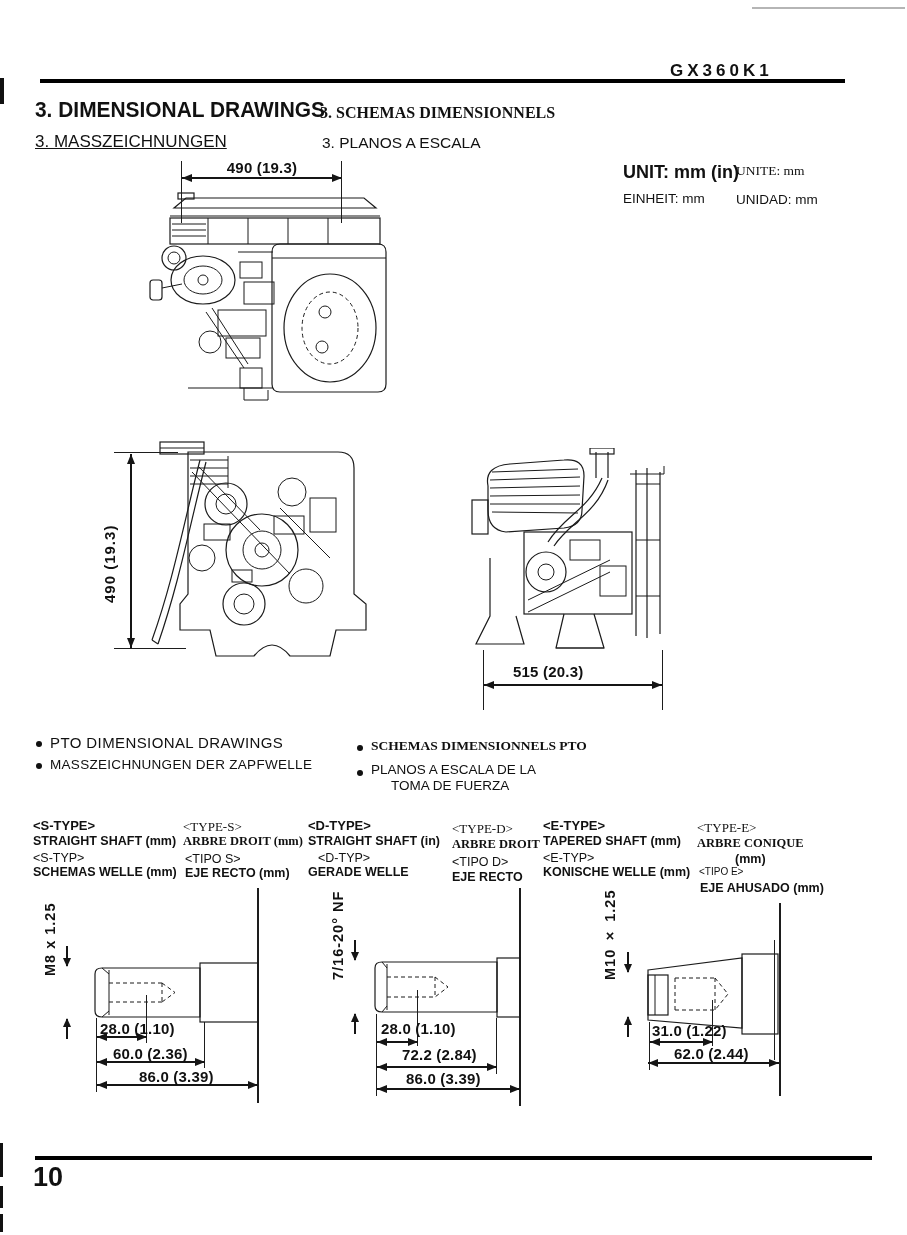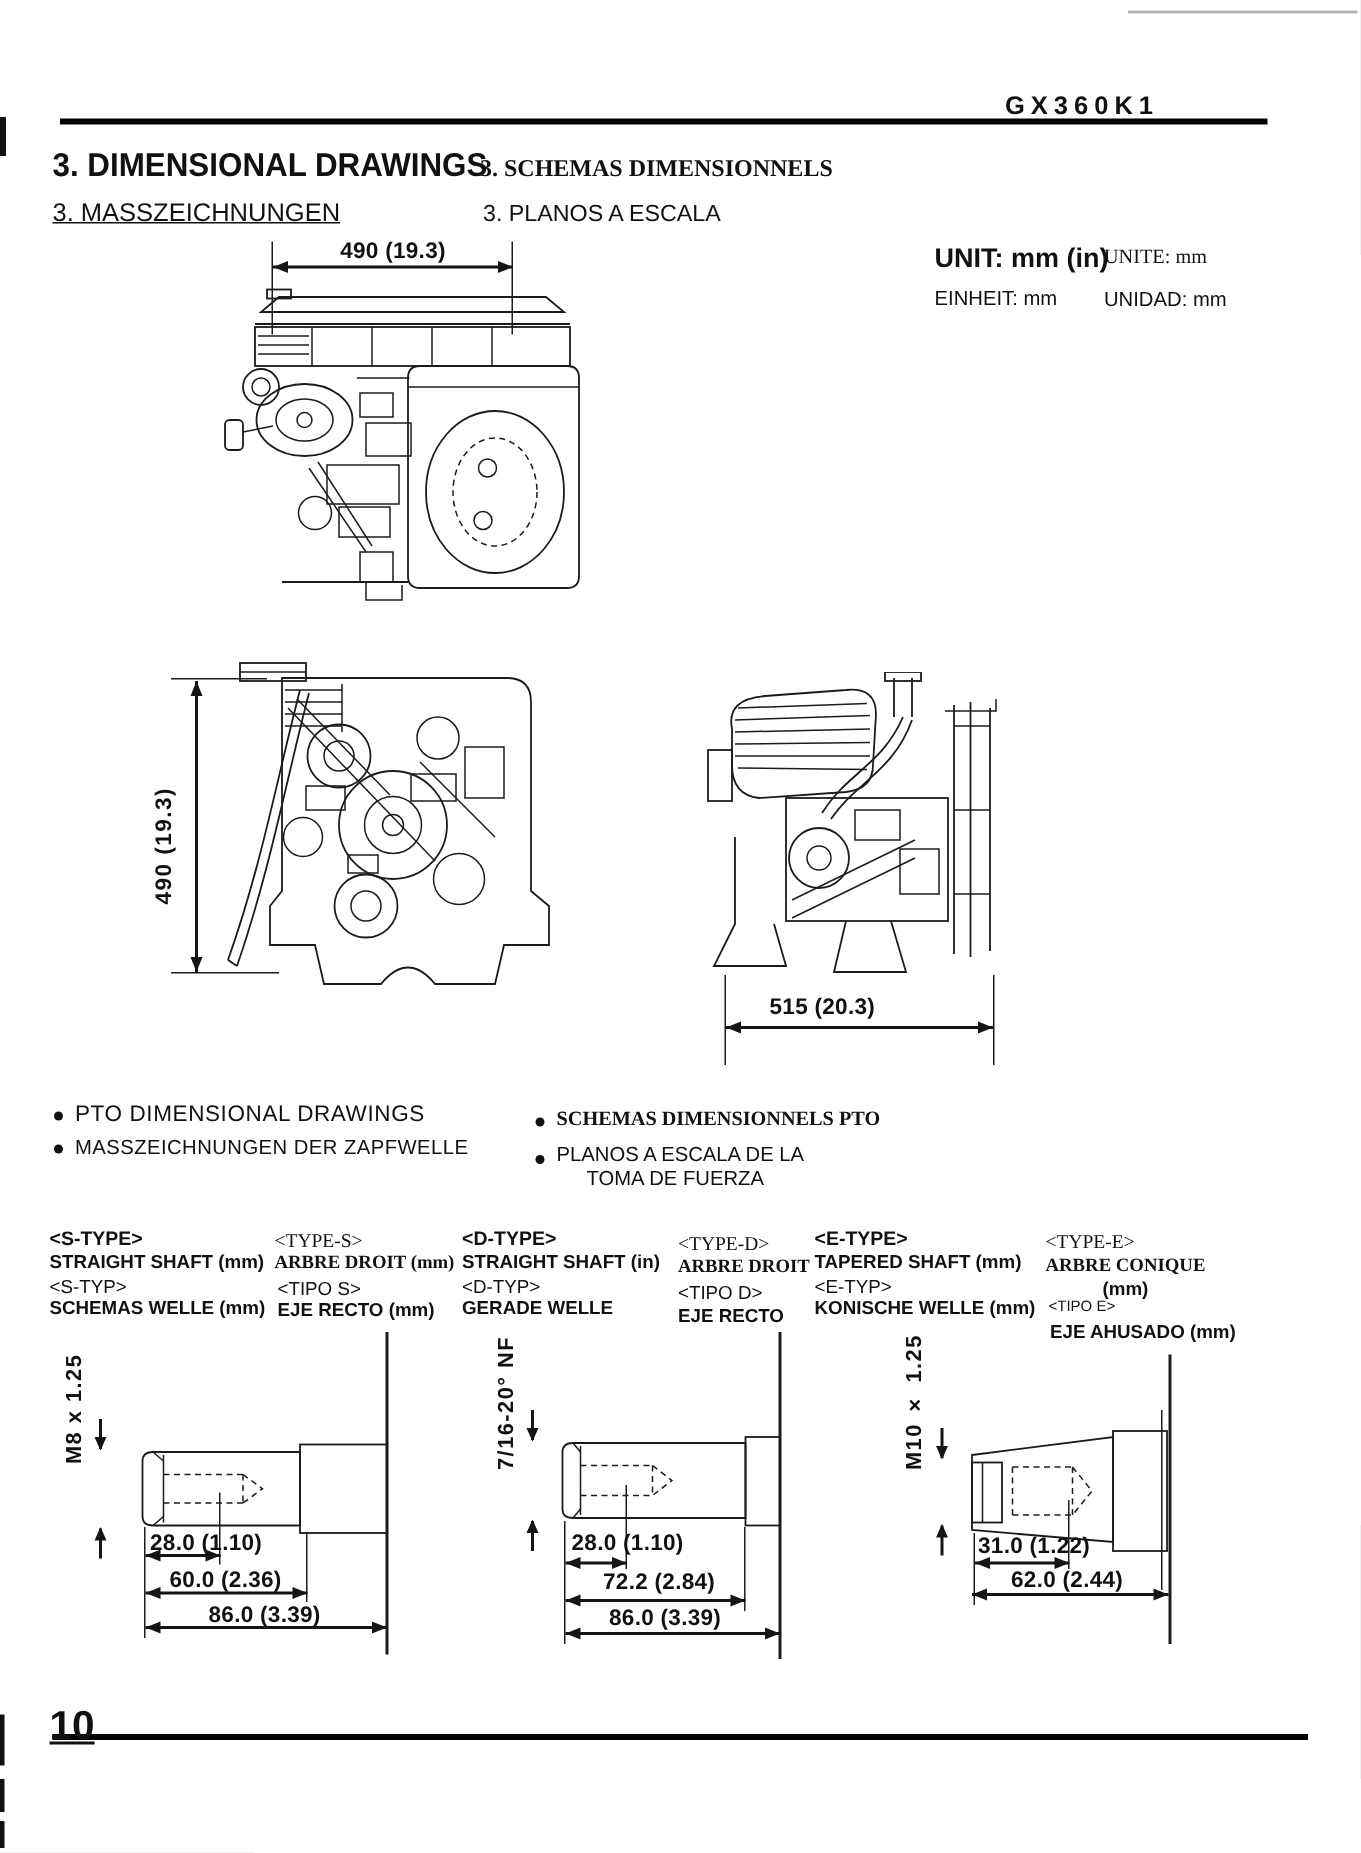--- a/index.html
+++ b/index.html
@@ -197,21 +197,21 @@
   <div class="abs nw" style="left:33px;top:851px;font-size:12.5px;">&lt;S-TYP&gt;</div>
   <div class="abs b nw" style="left:33px;top:865px;font-size:12.5px;">SCHEMAS WELLE (mm)</div>
 
   <div class="abs serif nw" style="left:183px;top:819px;font-size:13px;">&lt;TYPE-S&gt;</div>
   <div class="abs serif b nw" style="left:183px;top:834px;font-size:12.5px;">ARBRE DROIT (mm)</div>
   <div class="abs nw" style="left:185px;top:852px;font-size:12.5px;">&lt;TIPO S&gt;</div>
   <div class="abs b nw" style="left:185px;top:866px;font-size:12.5px;">EJE RECTO (mm)</div>
 
   <div class="abs b nw" style="left:308px;top:818px;font-size:13px;">&lt;D-TYPE&gt;</div>
   <div class="abs b nw" style="left:308px;top:834px;font-size:12.5px;">STRAIGHT SHAFT (in)</div>
-  <div class="abs nw" style="left:308px;top:851px;font-size:12.5px;">&lt;D-TYP&gt;</div>
+  <div class="abs nw" style="left:318px;top:851px;font-size:12.5px;">&lt;D-TYP&gt;</div>
   <div class="abs b nw" style="left:308px;top:865px;font-size:12.5px;">GERADE WELLE</div>
 
   <div class="abs serif nw" style="left:452px;top:821px;font-size:13px;">&lt;TYPE-D&gt;</div>
   <div class="abs serif b nw" style="left:452px;top:837px;font-size:12.5px;">ARBRE DROIT</div>
   <div class="abs nw" style="left:452px;top:855px;font-size:12.5px;">&lt;TIPO D&gt;</div>
   <div class="abs b nw" style="left:452px;top:870px;font-size:12.5px;">EJE RECTO</div>
 
   <div class="abs b nw" style="left:543px;top:818px;font-size:13px;">&lt;E-TYPE&gt;</div>
   <div class="abs b nw" style="left:543px;top:834px;font-size:12.5px;">TAPERED SHAFT (mm)</div>
   <div class="abs nw" style="left:543px;top:851px;font-size:12.5px;">&lt;E-TYP&gt;</div>
@@ -280,15 +280,15 @@
     <path class="dash" d="M30,30 H70 M30,62 H70 M70,30 L83,46 L70,62 M70,30 V62 M30,30 V62"></path>
   </svg>
   <div class="ext-v" style="left:649px;top:1022px;height:48px;"></div>
   <div class="ext-v" style="left:712px;top:1000px;height:46px;"></div>
   <div class="dim-h" style="left:650px;top:1041px;width:63px;"></div>
   <div class="dim-h" style="left:648px;top:1062px;width:131px;"></div>
   <div class="dimlab" style="left:652px;top:1022px;">31.0 (1.22)</div>
   <div class="dimlab" style="left:674px;top:1045px;">62.0 (2.44)</div>
 
   <div class="abs" style="left:35px;top:1156px;width:837px;height:4px;background:#000;"></div>
-  <div class="abs b nw" style="left:33px;top:1135px;font-size:27px;text-decoration:underline;">10</div>
+  <div class="abs b nw" style="left:33px;top:1162px;font-size:27px;">10</div>
 
 </div>
 
 </body></html>

